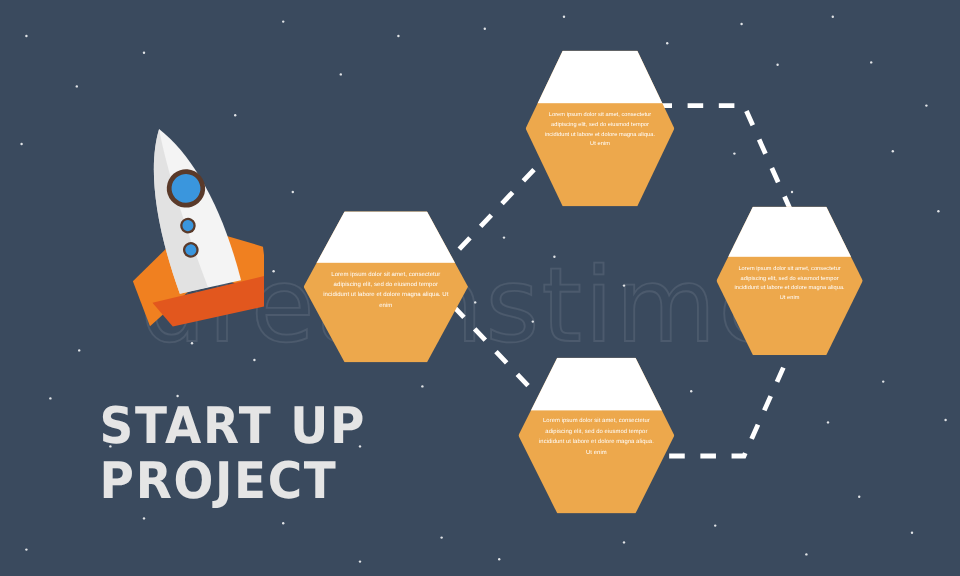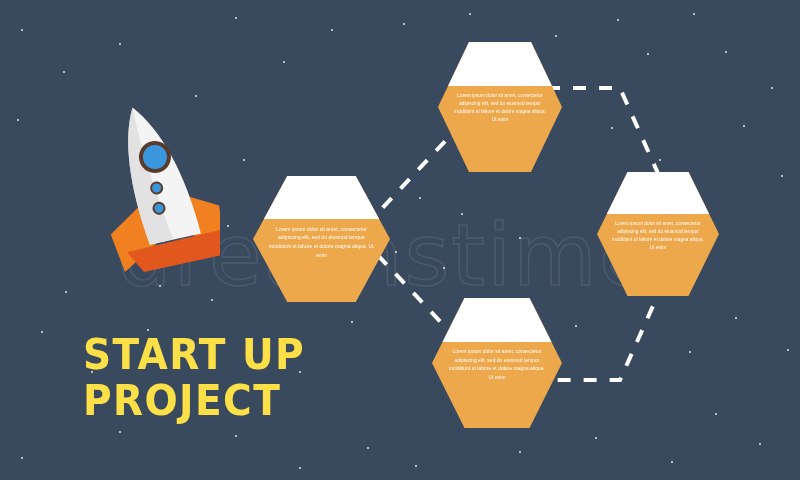--- a/index.html
+++ b/index.html
@@ -106,21 +106,21 @@
     left: 80px;
     top: 92px;
     width: 140px;
     height: 190px;
   }
   
   .title {
     position: absolute;
     left: 83px;
     top: 332px;
-    color: #fde047;
+    color: #e5e5e5;
   }
   .title-line {
     font-family: "DejaVu Sans", sans-serif;
     font-weight: bold;
     font-size: 42px;
     line-height: 46px;
     letter-spacing: 1.5px;
     transform: scaleX(0.93);
     transform-origin: left center;
     white-space: nowrap;

